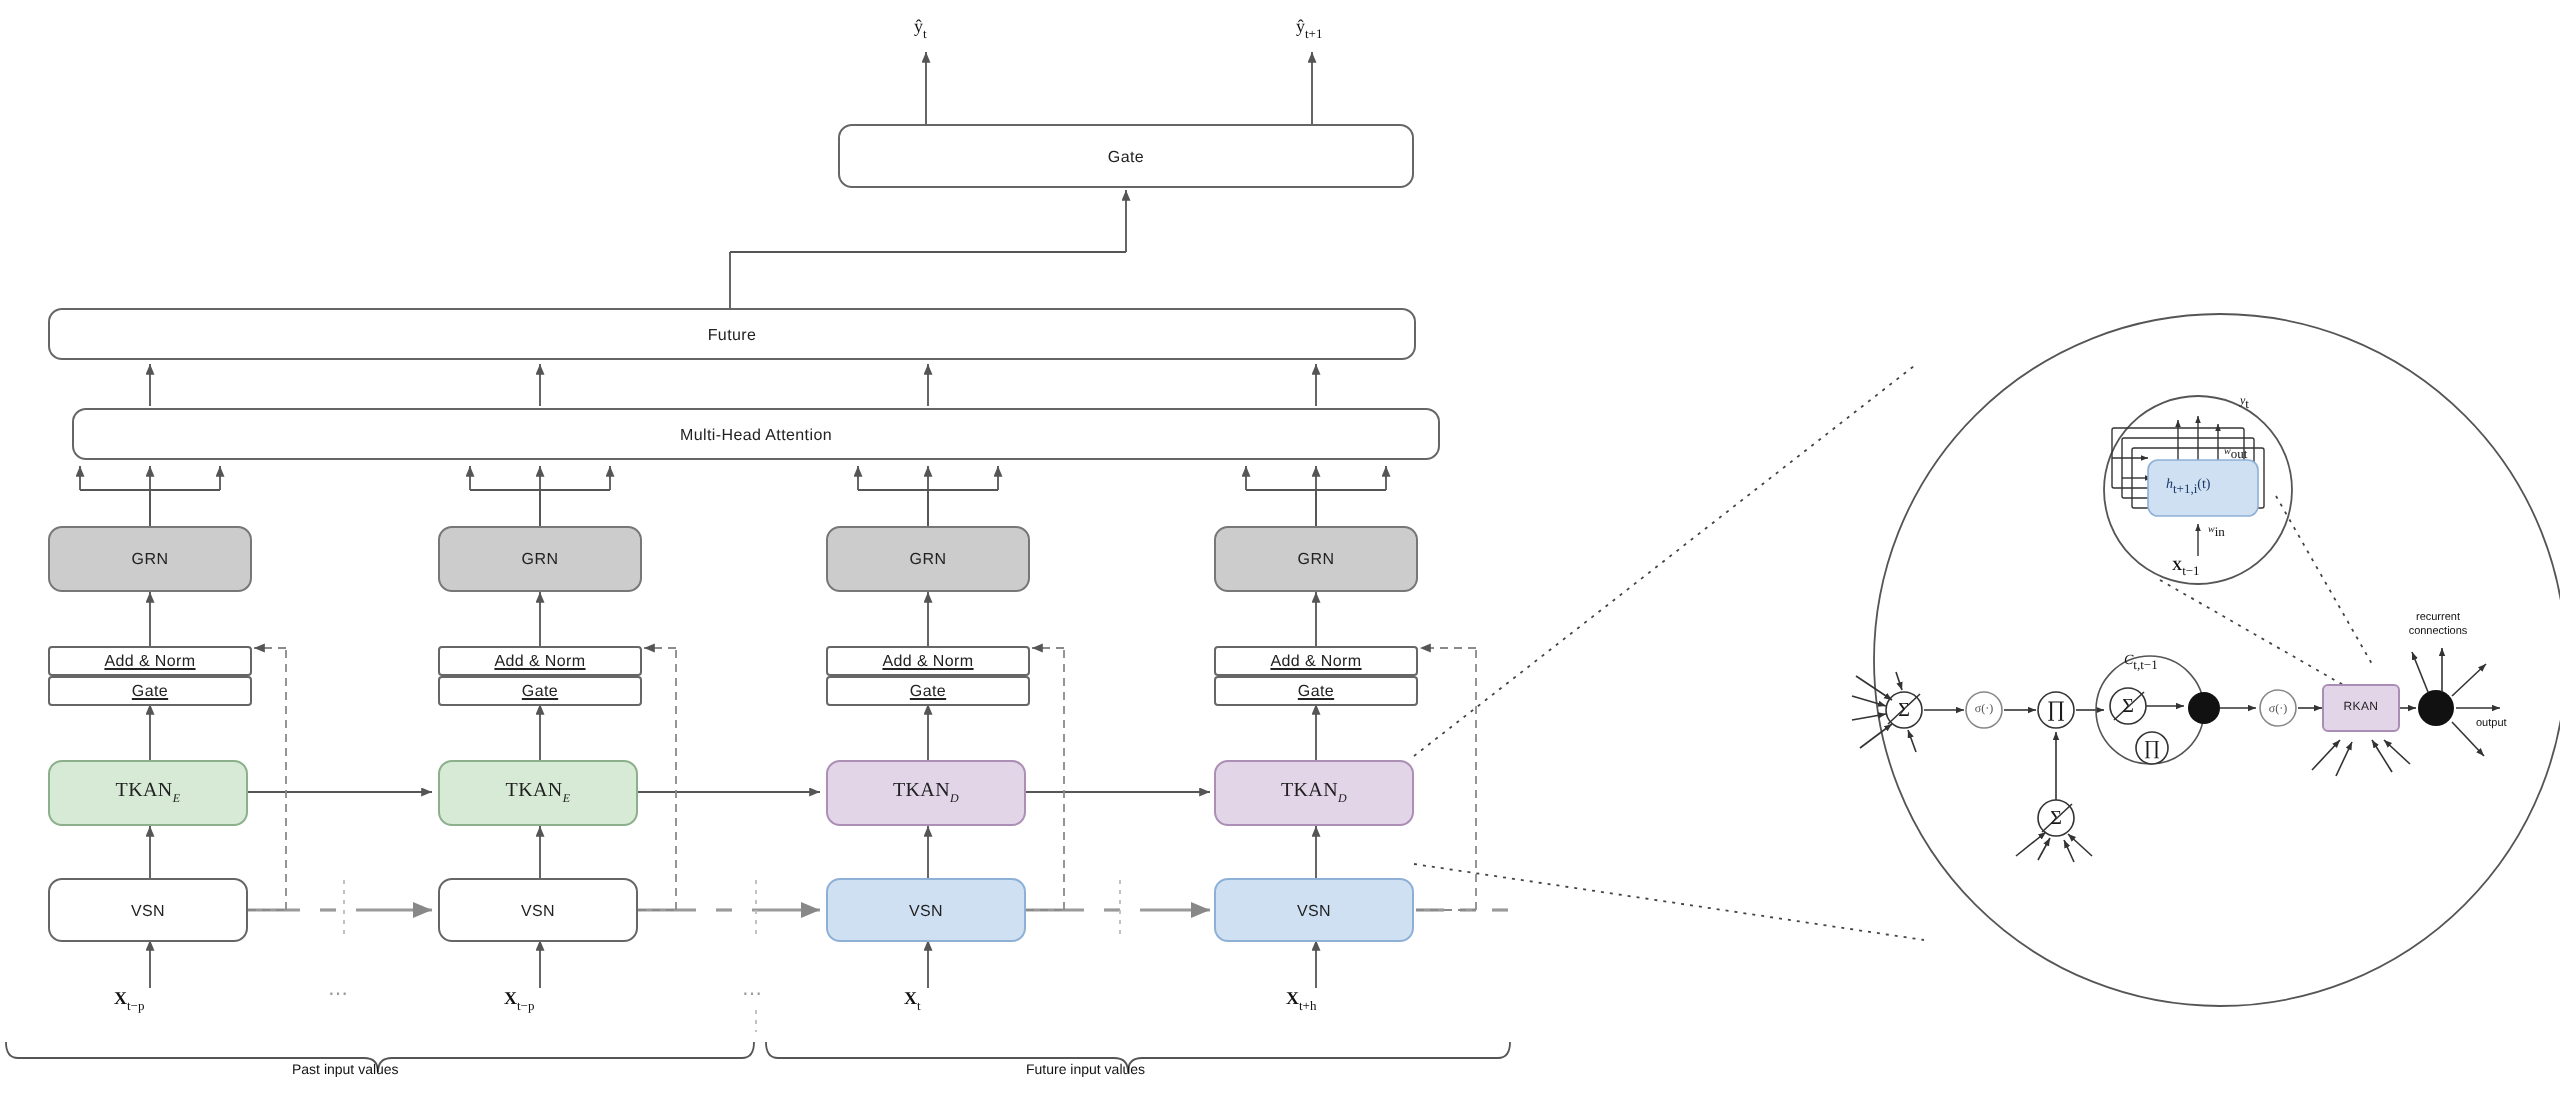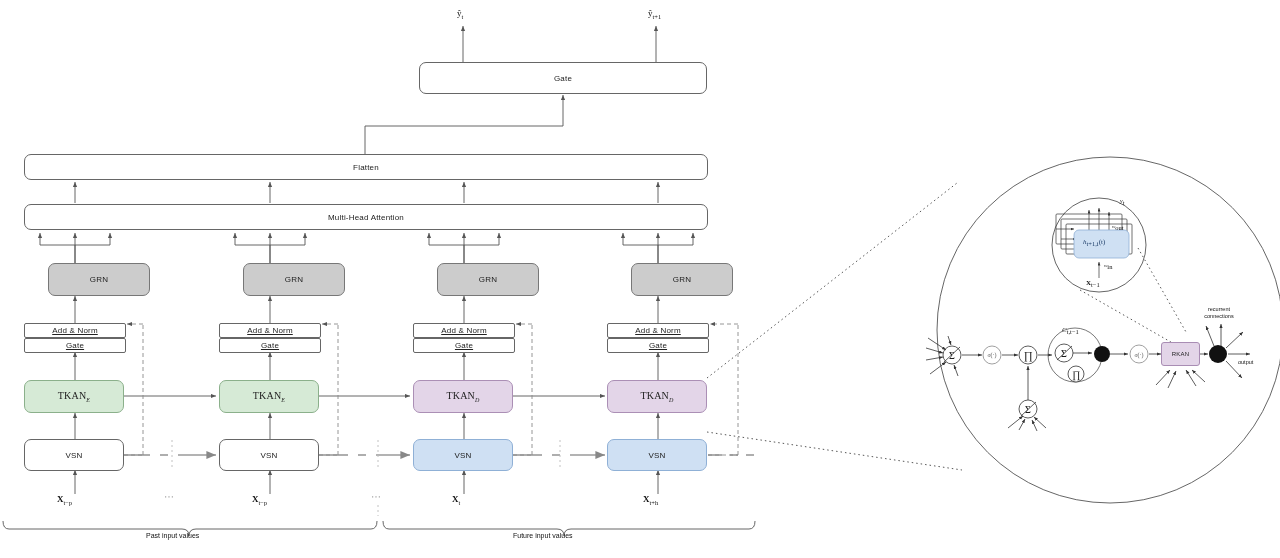--- a/index.html
+++ b/index.html
@@ -13,21 +13,21 @@
     position:absolute;display:flex;align-items:center;justify-content:center;
     text-align:center;pointer-events:none;
   }
   .nodebox{
     position:absolute;box-sizing:border-box;border:1px solid #666;
     border-radius:7px;background:#ffffff;
     display:flex;align-items:center;justify-content:center;
     font-size:8px;letter-spacing:.2px;color:#222;
   }
   .nodebox.sharp{border-radius:2px;text-decoration:underline;}
-  .nodebox.grn{background:#cccccc;border-color:#777;margin-left:24px;}
+  .nodebox.grn{background:#cccccc;border-color:#777;}
   .nodebox.tkane{background:#d6ead6;border-color:#8bb08b;}
   .nodebox.tkand{background:#e3d5e8;border-color:#ab8fb5;}
   .nodebox.vsnblue{background:#cfe0f3;border-color:#8fb0d6;}
   .nodebox.rkan{background:#e3d5e8;border-color:#a98db4;font-size:6px;}
   .serif{font-family:"Liberation Serif",serif;}
   .mathlbl{
     position:absolute;font-family:"Liberation Serif",serif;
     font-size:9px;color:#111;white-space:nowrap;
   }
   .mathlbl sub,.mathlbl sup{font-size:6.5px;}
@@ -258,24 +258,24 @@
       <path d="M3,521 Q3,529 9,529 L182,529 Q189,529 189,536 Q189,529 196,529 L371,529 Q377,529 377,521"></path>
       <path d="M383,521 Q383,529 389,529 L557,529 Q564,529 564,536 Q564,529 571,529 L749,529 Q755,529 755,521"></path>
     </g>
   </svg>
 
   <div class="nodebox" style="left:419px;top:62px;width:288px;height:32px;">
     <span>Gate</span>
   </div>
 
   <div class="nodebox" style="left:24px;top:154px;width:684px;height:26px;">
-    <span>Flatten</span>
-  </div>
-
-  <div class="nodebox" style="left:24px;top:204px;width:684px;height:26px;">
+    <span>Future</span>
+  </div>
+
+  <div class="nodebox" style="left:36px;top:204px;width:684px;height:26px;">
     <span>Multi-Head Attention</span>
   </div>
 
   <div class="nodebox grn" style="left:24px;top:263px;width:102px;height:33px;">
     <span>GRN</span>
   </div>
   <div class="nodebox sharp" style="left:24px;top:323px;width:102px;height:15px;">
     <span>Add &amp; Norm</span>
   </div>
   <div class="nodebox sharp" style="left:24px;top:338px;width:102px;height:15px;">

